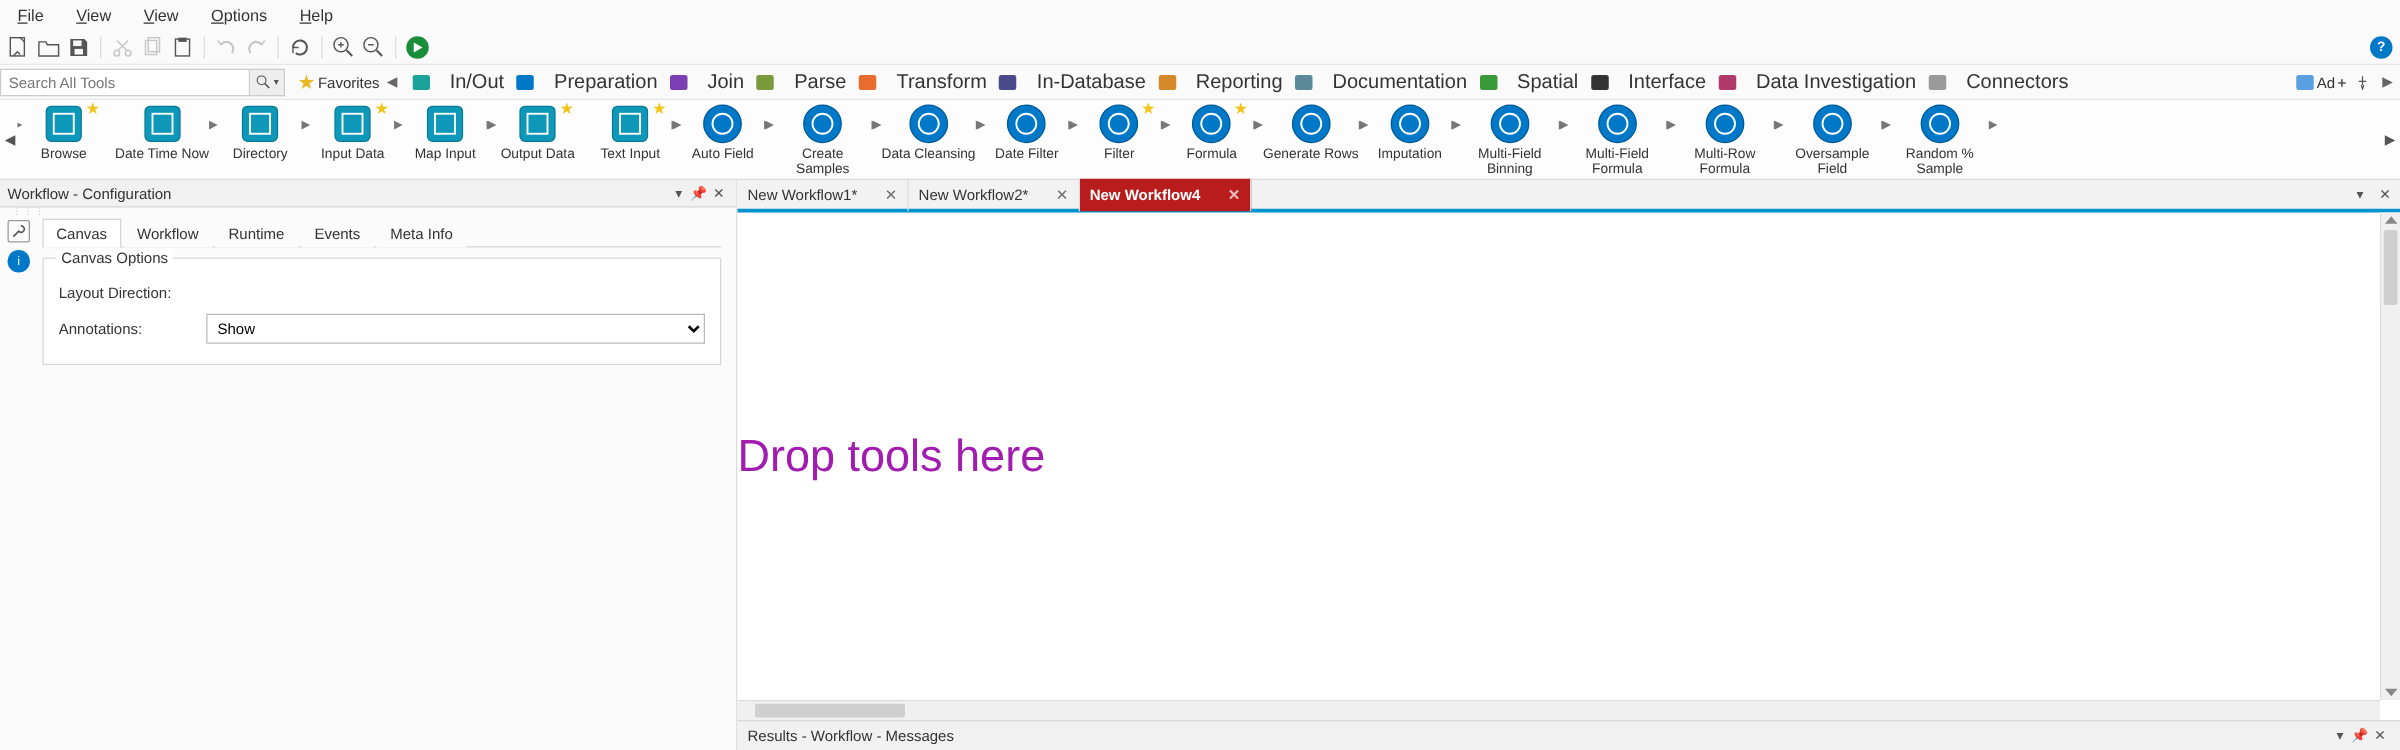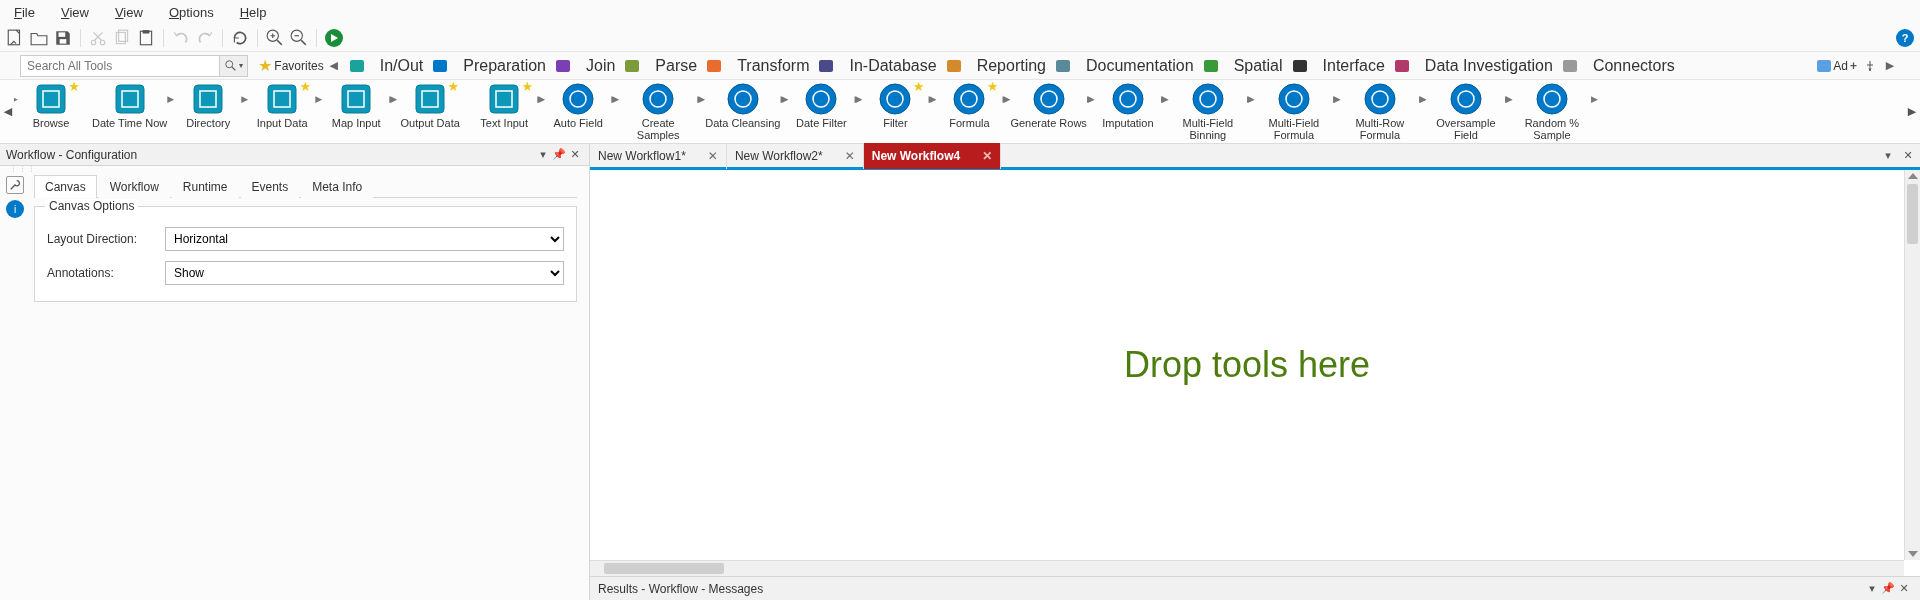--- a/index.html
+++ b/index.html
@@ -11,21 +11,21 @@
 .menubar span:first-letter { text-decoration: underline; }
 
 
 .icon-toolbar { display: flex; gap: 6px; padding: 3px 6px; height: 28px; align-items: center; background: #fafafa; border-bottom: 1px solid #e6e6e6; }
 .icon-toolbar .ticon { width: 18px; height: 18px; display: flex; align-items: center; justify-content: center; color: #555; cursor: pointer; }
 .icon-toolbar .sep { width: 1px; height: 18px; background: #ddd; margin: 0 2px; }
 .run-btn { width: 18px; height: 18px; border-radius: 50%; background: #1a8d3a; display: flex; align-items: center; justify-content: center; }
 .help-circle { margin-left: auto; width: 18px; height: 18px; border-radius: 50%; background: #0078c8; color: #fff; display: flex; align-items: center; justify-content: center; font-size: 11px; font-weight: bold; }
 
 
-.cat-row { display: flex; align-items: center; padding: 3px 20px; height: 28px; background: #fafafa; border-bottom: 1px solid #e6e6e6; }
+.cat-row { display: flex; align-items: center; padding: 3px 0; height: 28px; background: #fafafa; border-bottom: 1px solid #e6e6e6; }
 .search-wrap { position: relative; display: flex; align-items: center; }
 .search-input { width: 200px; height: 22px; border: 1px solid #ccc; padding: 0 6px; font-size: 12px; background: #fff; color: #777; }
 .search-btn { width: 28px; height: 22px; border: 1px solid #ccc; border-left: none; background: #eee; display: flex; align-items: center; justify-content: center; cursor: pointer; }
 .fav-star { color: #e8b923; margin-left: 10px; font-size: 16px; }
 .fav-label { margin-left: 2px; font-size: 12px; }
 .nav-caret { width: 14px; text-align: center; color: #666; margin: 0 3px; cursor: pointer; font-size: 11px; }
 .cat-list { display: flex; align-items: center; gap: 10px; margin-left: 6px; overflow: hidden; flex: 1; }
 .cat-item { display: flex; align-items: center; gap: 16px; font-size: 16px; white-space: nowrap; cursor: pointer; }
 .cat-swatch { width: 14px; height: 12px; border-radius: 2px; }
 .add-pin { display: flex; align-items: center; gap: 2px; margin-left: 6px; }
@@ -68,21 +68,21 @@
 
 
 .canvas-area { flex: 1; display: flex; flex-direction: column; background: #fff; }
 .tab-row { display: flex; align-items: center; height: 26px; background: #f2f2f2; border-bottom: 3px solid #0093d0; padding-right: 4px; }
 .doc-tab { display: flex; align-items: center; gap: 22px; padding: 0 8px; height: 26px; font-size: 12px; cursor: pointer; border-right: 1px solid #ddd; }
 .doc-tab.active { background: #b91c1c; color: #fff; font-weight: 600; align-items: center; }
 .doc-tab .close { font-size: 12px; color: inherit; opacity: .7; cursor: pointer; }
 .tabrow-icons { margin-left: auto; display: flex; gap: 4px; }
 .tabrow-icons .hicon { width: 16px; text-align: center; color: #555; cursor: pointer; font-size: 11px; }
 .canvas-body { flex: 1; display: flex; position: relative; }
-.canvas-inner { flex: 1; display: flex; align-items: center; justify-content: center; color: #4d7c0f; font-size: 36px; font-weight: 400; }
+.canvas-inner { flex: 1; display: flex; align-items: center; color: #a21caf; font-size: 36px; font-weight: 400; }
 .vscroll { width: 16px; background: #f0f0f0; border-left: 1px solid #ddd; position: relative; }
 .vscroll::before, .vscroll::after { content: ""; position: absolute; left: 3px; width: 0; height: 0; border-left: 5px solid transparent; border-right: 5px solid transparent; }
 .vscroll::before { top: 3px; border-bottom: 6px solid #888; }
 .vscroll::after { bottom: 3px; border-top: 6px solid #888; }
 .vscroll .thumb { position: absolute; left: 2px; right: 2px; top: 14px; height: 60px; background: #cfcfcf; border-radius: 2px; }
 .hscroll { height: 16px; background: #f0f0f0; border-top: 1px solid #ddd; margin-right: 16px; position: relative; }
 .hscroll .thumb { position: absolute; top: 2px; bottom: 2px; left: 14px; width: 120px; background: #cfcfcf; border-radius: 2px; }
 
 
 .results-bar { height: 24px; background: #f1f1f1; border-top: 1px solid #d6d6d6; display: flex; align-items: center; padding: 0 8px; font-size: 12px; }
@@ -514,21 +514,20 @@
             <div class="tab active">Canvas</div>
             <div class="tab">Workflow</div>
             <div class="tab">Runtime</div>
             <div class="tab">Events</div>
             <div class="tab">Meta Info</div>
           </div>
         <div class="options-box">
           <span class="legend">Canvas Options</span>
           <div class="opt-row">
             <label>Layout Direction:</label>
-            <select><option>Horizontal</option></select>
           </div>
           <div class="opt-row">
             <label>Annotations:</label>
             <select><option>Show</option></select>
           </div>
         </div>
       </div>
     </div>
   </div>
 

